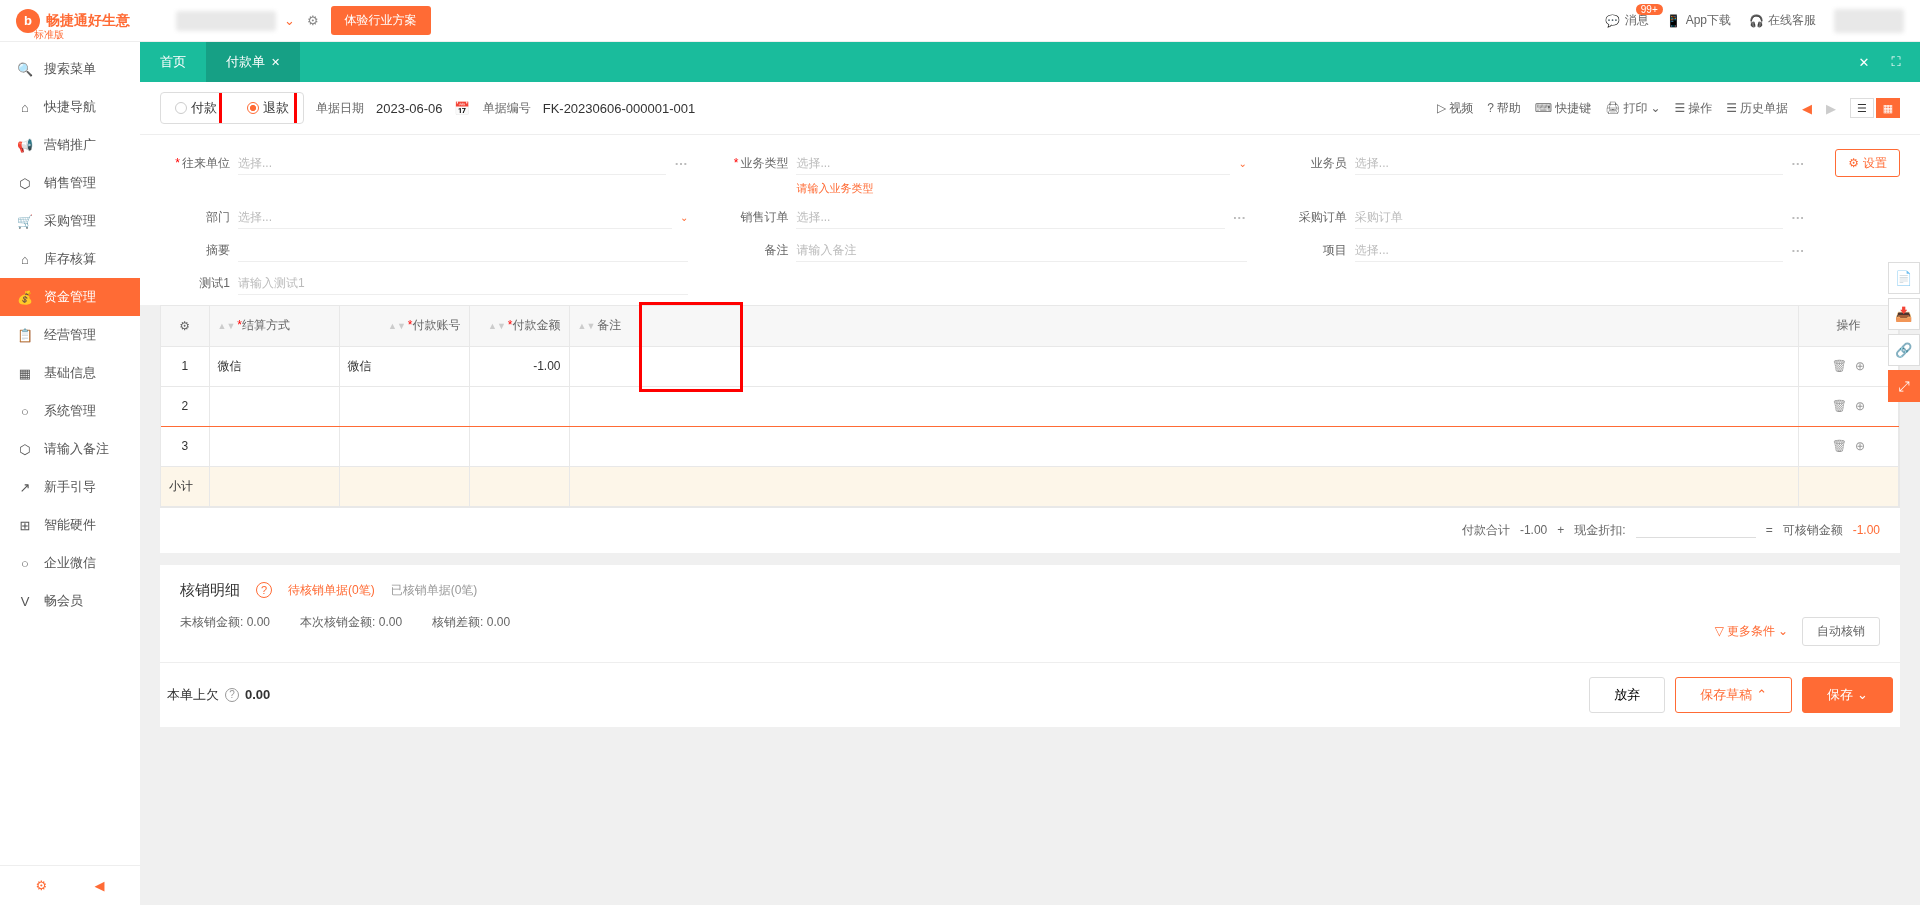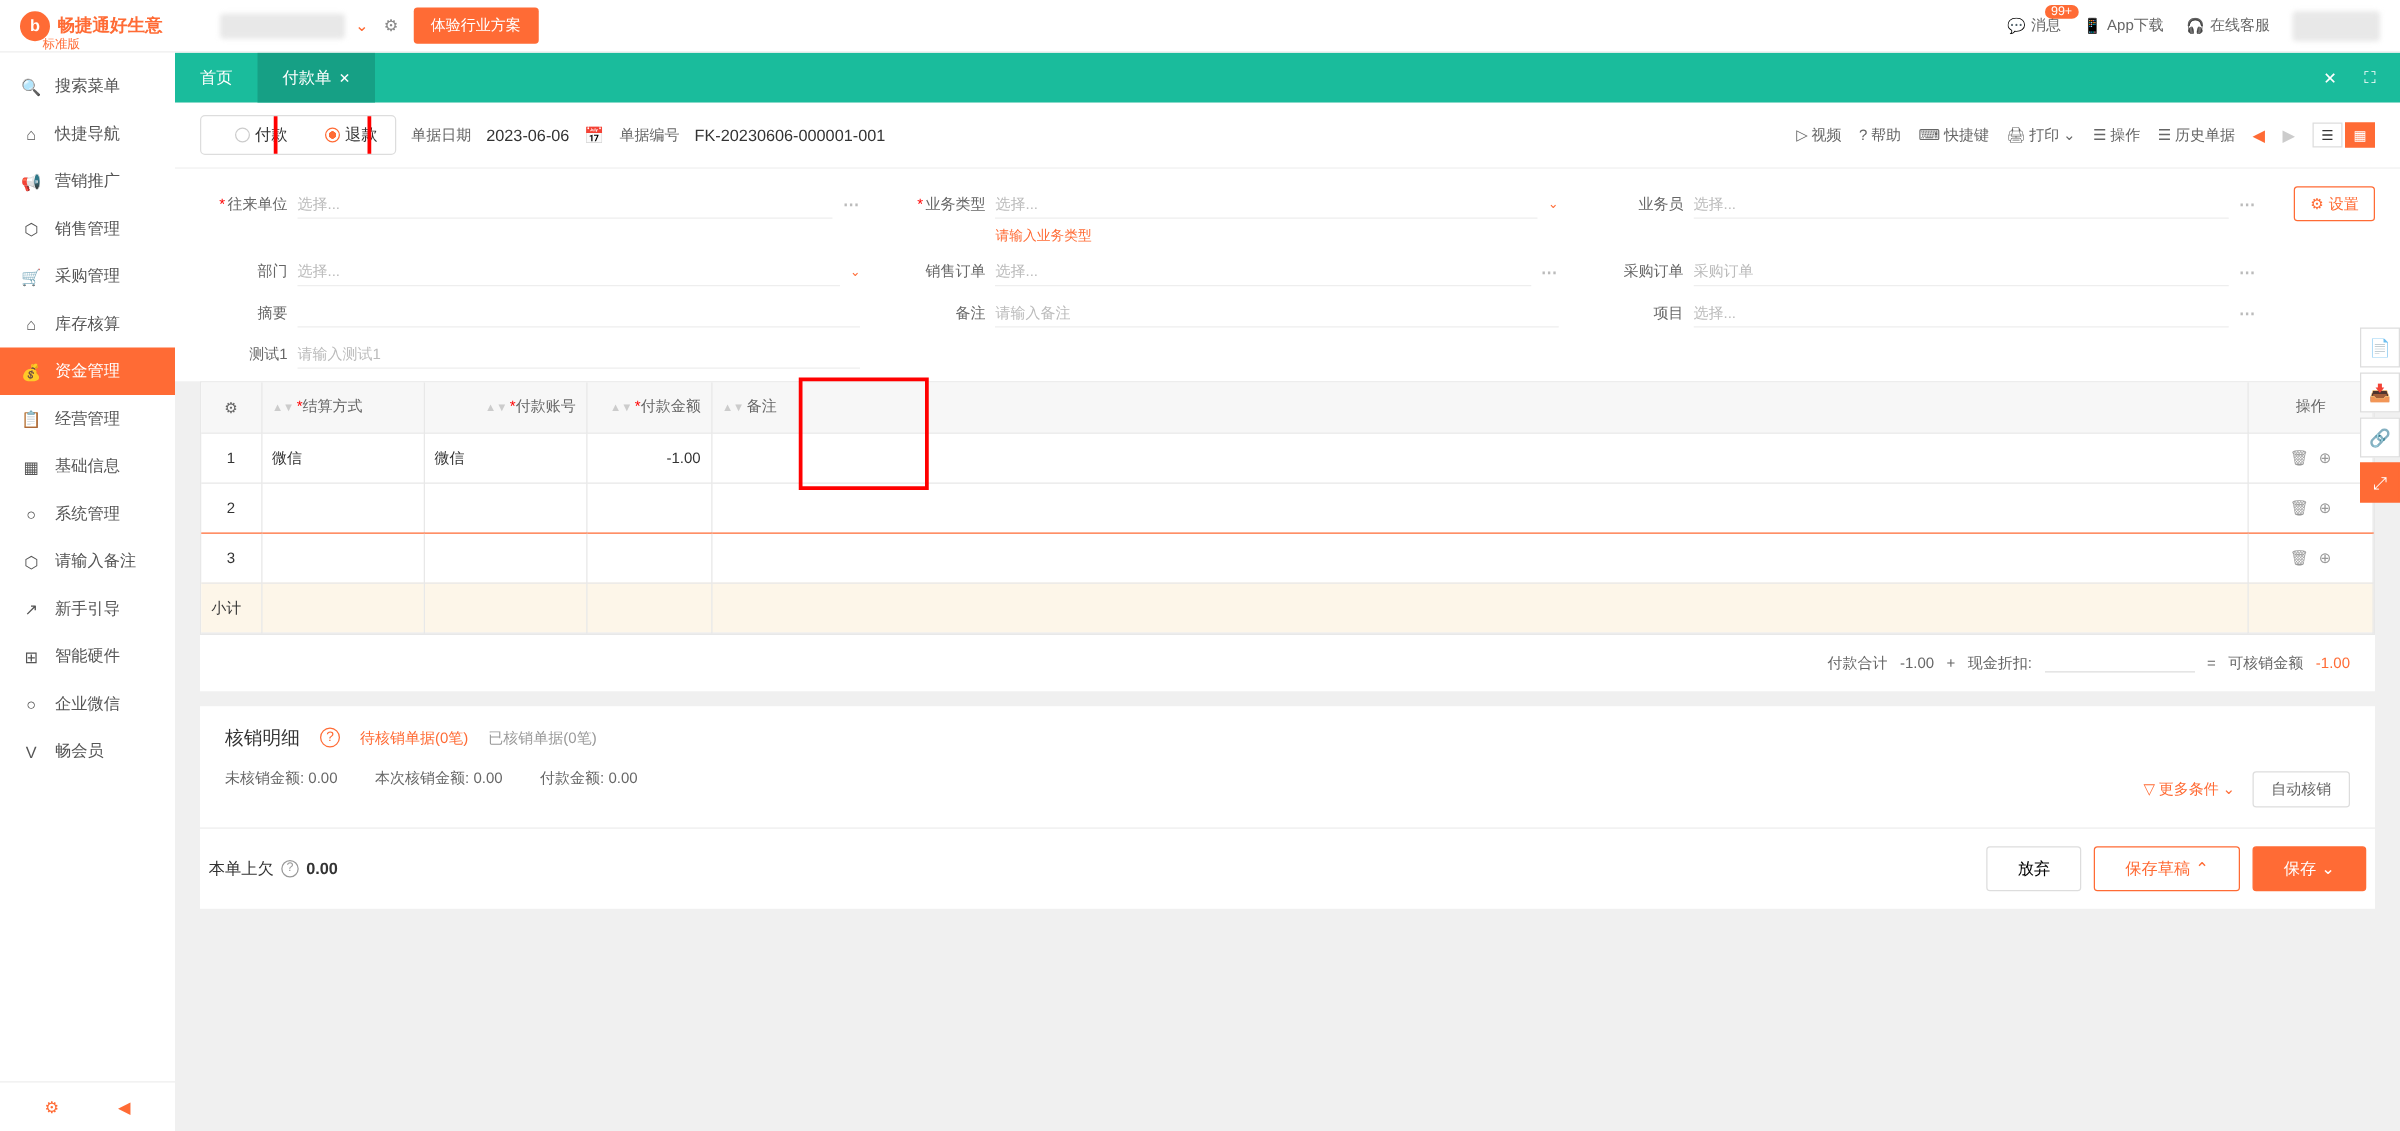--- a/index.html
+++ b/index.html
@@ -229,21 +229,21 @@
         <span>付款单</span>
         <span class="tab-close">✕</span>
       </div>
       <div class="tab-bar-right">
         <div class="tab-icon-btn">✕</div>
         <div class="tab-icon-btn">⛶</div>
       </div>
     </div>
 
     <div class="toolbar">
-      <div class="radio-group" style="position:relative;padding-left:13px;">
+      <div class="radio-group" style="position:relative;">
         <div class="radio-opt">
           <span class="radio-circle"></span>
           <span>付款</span>
         </div>
         <div class="radio-opt">
           <span class="radio-circle checked"></span>
           <span>退款</span>
         </div>
         <div class="highlight-box" style="left:58px;top:-6px;width:78px;height:42px;"></div>
       </div>
@@ -393,21 +393,21 @@
     <div class="verif">
       <div class="verif-head">
         <span class="verif-title">核销明细</span>
         <span class="verif-help">?</span>
         <span class="verif-tab active">待核销单据(0笔)</span>
         <span class="verif-tab">已核销单据(0笔)</span>
       </div>
       <div class="verif-amounts">
         <span><span>未核销金额:</span> <span>0.00</span></span>
         <span><span>本次核销金额:</span> <span>0.00</span></span>
-        <span><span>付款金额:</span> <span>0.00</span></span>
+        <span><span>核销差额:</span> <span>0.00</span></span>
       </div>
       <div class="verif-actions">
         <span class="verif-filter">▽ <span>更多条件</span> ⌄</span>
         <button class="verif-btn">自动核销</button>
       </div>
     </div>
 
     <div class="footer">
       <div class="footer-left">
         <span>本单上欠</span>

